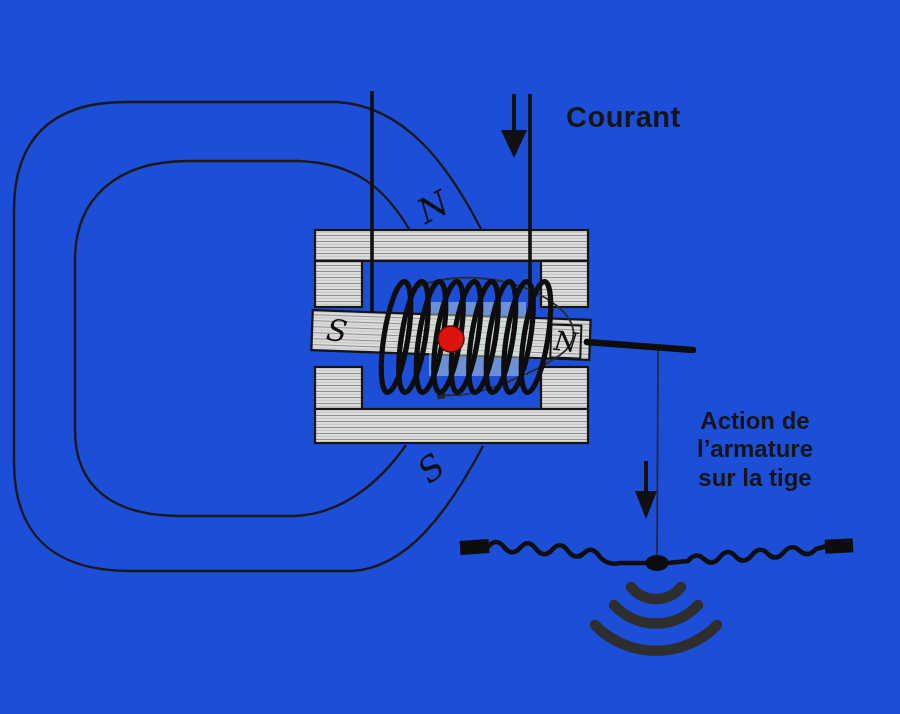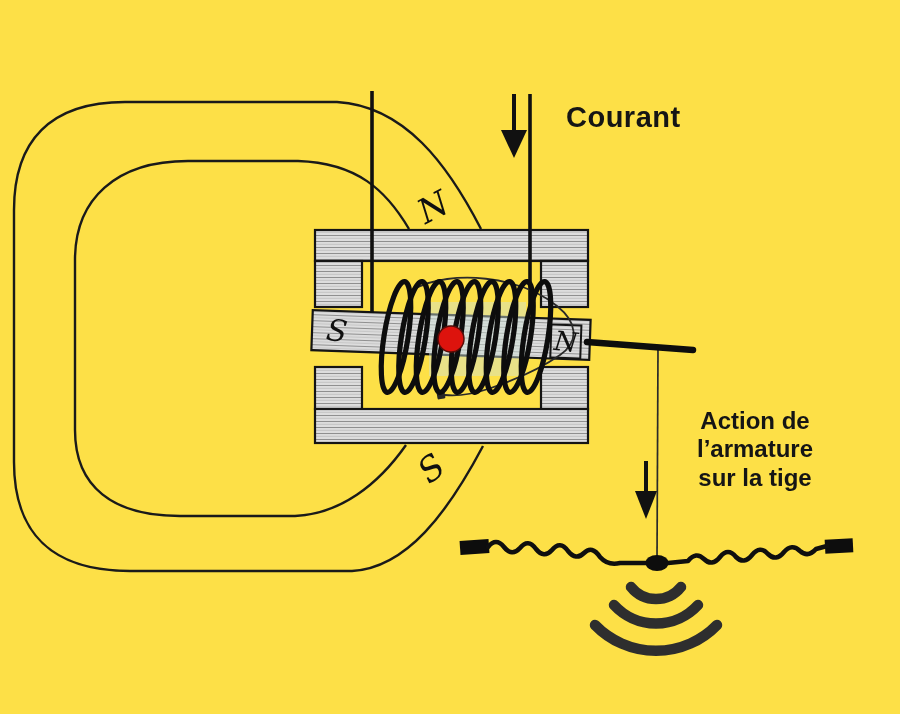--- a/index.html
+++ b/index.html
@@ -1,16 +1,16 @@
 <!DOCTYPE html>
 <html><head>
 <meta charset="utf-8">
 <style>
   html,body{margin:0;padding:0;background:#ffffff;}
-  .stage{position:relative;width:900px;height:714px;background:#fde047;overflow:hidden;
+  .stage{position:relative;width:900px;height:714px;background:#1d4ed8;overflow:hidden;
          font-family:"Liberation Sans",sans-serif;}
   svg{display:block;}
   .ink{stroke:#1a1a1a;fill:none;}
   .ring{stroke-width:2.4;}
   .block{fill:url(#hatch);stroke:#141414;stroke-width:2.2;}
   .wire{stroke:#101010;stroke-width:3.6;fill:none;}
   .coil-loop{stroke:#0d0d0d;stroke-width:5.2;fill:none;}
   .rot-arrow{stroke:#2a2a2a;stroke-width:1.8;fill:none;}
   .rod{stroke:#0d0d0d;stroke-width:6.5;stroke-linecap:round;fill:none;}
   .pull{stroke:#2a2a2a;stroke-width:1.7;fill:none;}

